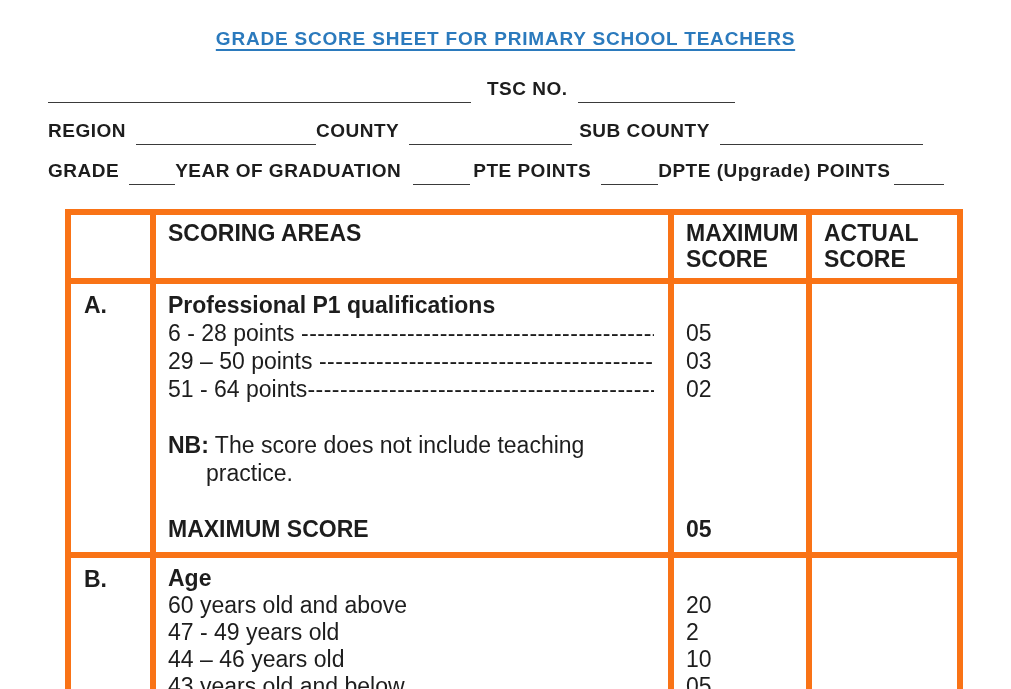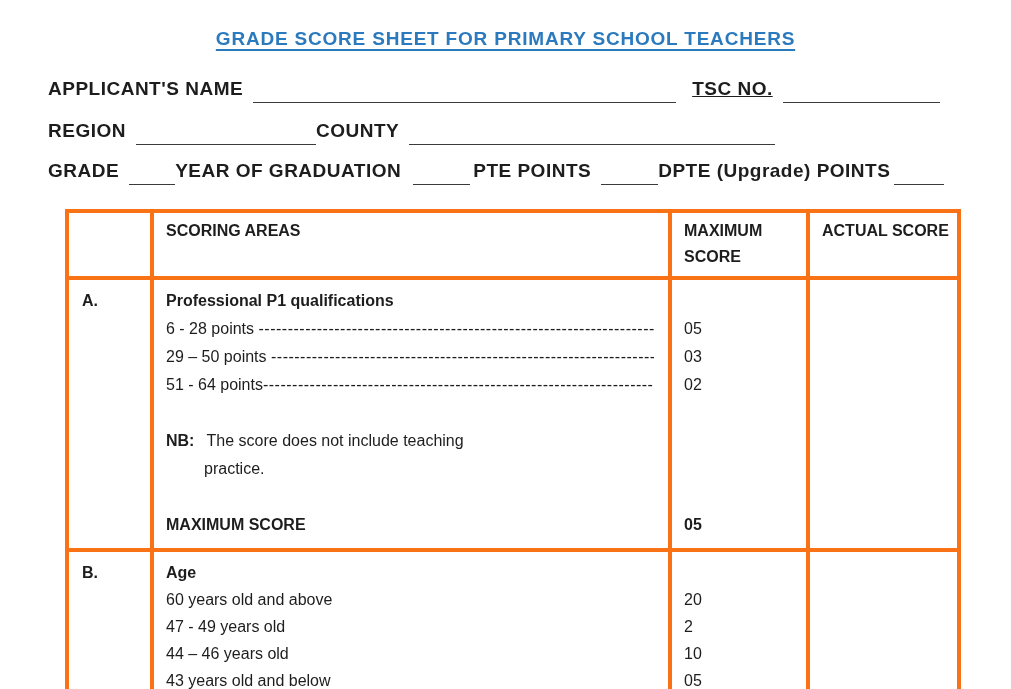--- a/index.html
+++ b/index.html
@@ -22,70 +22,70 @@
   .form-line{display:flex;align-items:baseline;height:22px;white-space:nowrap;}
   .l1{margin-top:26px;}
   .l2{margin-top:20px;}
   .l3{margin-top:18px;text-align:center;}
   .flabel{font-weight:bold;font-size:19px;letter-spacing:0.5px;}
   .blank{
     display:inline-block;height:14px;border-bottom:1.7px solid #3a3a3a;
     align-self:flex-end;margin-bottom:-3px;
   }
   .mr10{margin-right:10px;} .mr12{margin-right:12px;} .mr0{margin-right:4px;}
-  .ml16{margin-left:16px;margin-right:10px;text-decoration:underline;} .ml7{margin-left:7px;} .ml3{margin-left:3px;}
+  .ml16{margin-left:16px;margin-right:10px;} .ml7{margin-left:7px;} .ml3{margin-left:3px;}
   .b-name{width:423px;} .b-tsc{width:157px;}
   .b-region{width:180px;} .b-county{width:163px;} .b-subcounty{width:203px;}
   .b-grade{width:46px;} .b-yog{width:57px;} .b-pte{width:57px;} .b-dpte{width:50px;}
 
   
   table.score-table{
     border-collapse:collapse;table-layout:fixed;
     margin:27px 0 0 65px;width:892px;
   }
   .score-table td{
-    border:4px solid #f97316;vertical-align:top;
-    font-size:16px;padding:0;overflow:hidden;
+    border:6px solid #f97316;vertical-align:top;
+    font-size:23px;padding:0;overflow:hidden;
   }
   .col-idx{width:85px;} .col-areas{width:518px;} .col-max{width:138px;} .col-act{width:151px;}
   tr.thead td{height:58px;font-weight:bold;line-height:26px;padding:5px 8px 0 12px;}
   td.idx{font-weight:bold;padding:7px 0 0 13px;line-height:28px;}
   td.cellpad{padding:7px 12px 9px 12px;}
   .ln{height:28px;line-height:28px;white-space:nowrap;}
   .lnb{height:27px;line-height:27px;white-space:nowrap;}
   .bold{font-weight:bold;}
   .flexln{display:flex;align-items:baseline;}
   .itext{white-space:pre;}
   .dashes{flex:1;overflow:hidden;white-space:nowrap;margin-right:2px;letter-spacing:0.5px;}
-  .pre{white-space:pre;margin-left:8px;}
+  .pre{white-space:pre;}
   .indent{padding-left:38px;}
 </style>
 </head>
 <body>
 
 <div class="page">
 
   <div class="title-row">
     <span class="title-text">GRADE SCORE SHEET FOR PRIMARY SCHOOL TEACHERS</span>
   </div>
 
   <div class="form">
 
     <div class="form-line l1">
-      <span class="flabel mr10">APPLICANT'S NAME</span>
       <span class="blank b-name"></span>
       <span class="flabel ml16">TSC NO.</span>
       <span class="blank b-tsc"></span>
     </div>
 
     <div class="form-line l2">
       <span class="flabel mr10">REGION</span>
       <span class="blank b-region"></span>
       <span class="flabel mr10">COUNTY</span>
       <span class="blank b-county"></span>
+      <span class="flabel ml7 mr10">SUB COUNTY</span>
       <span class="blank b-subcounty"></span>
     </div>
 
     <div class="form-line l3">
       <span class="flabel mr10">GRADE</span>
       <span class="blank b-grade"></span>
       <span class="flabel mr12">YEAR OF GRADUATION</span>
       <span class="blank b-yog"></span>
       <span class="flabel ml3 mr10">PTE POINTS</span>
       <span class="blank b-pte"></span>

